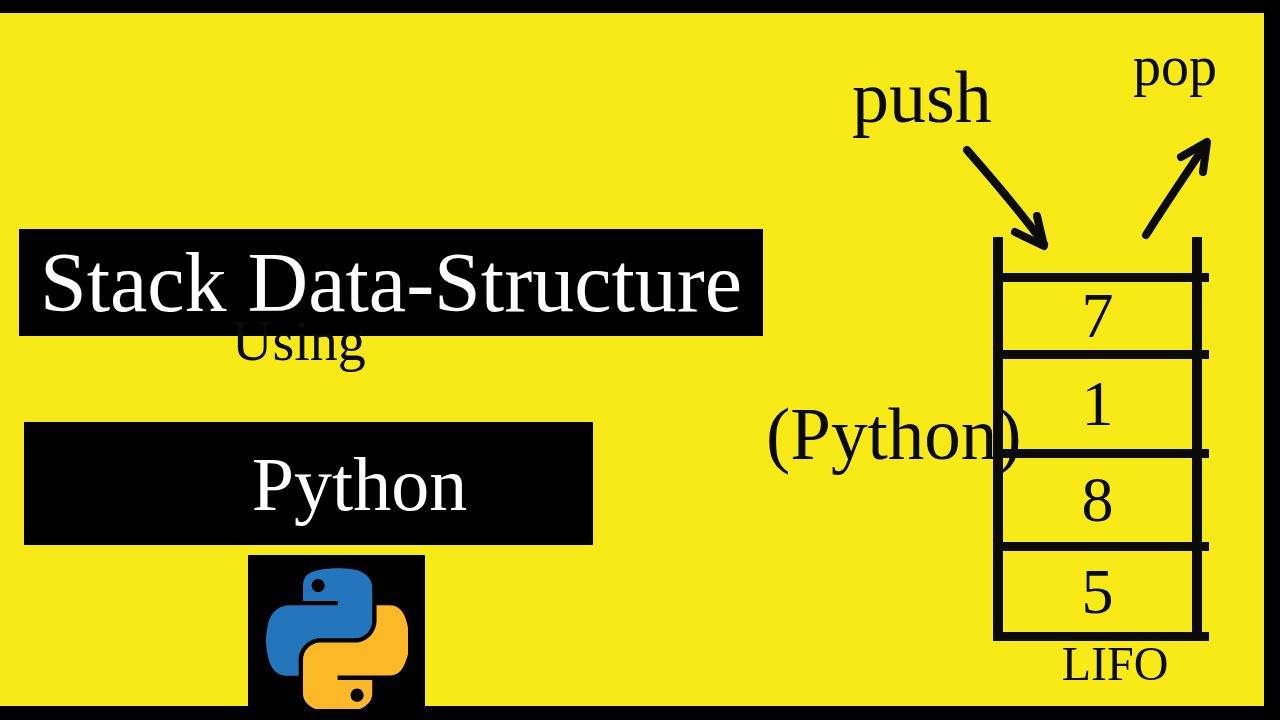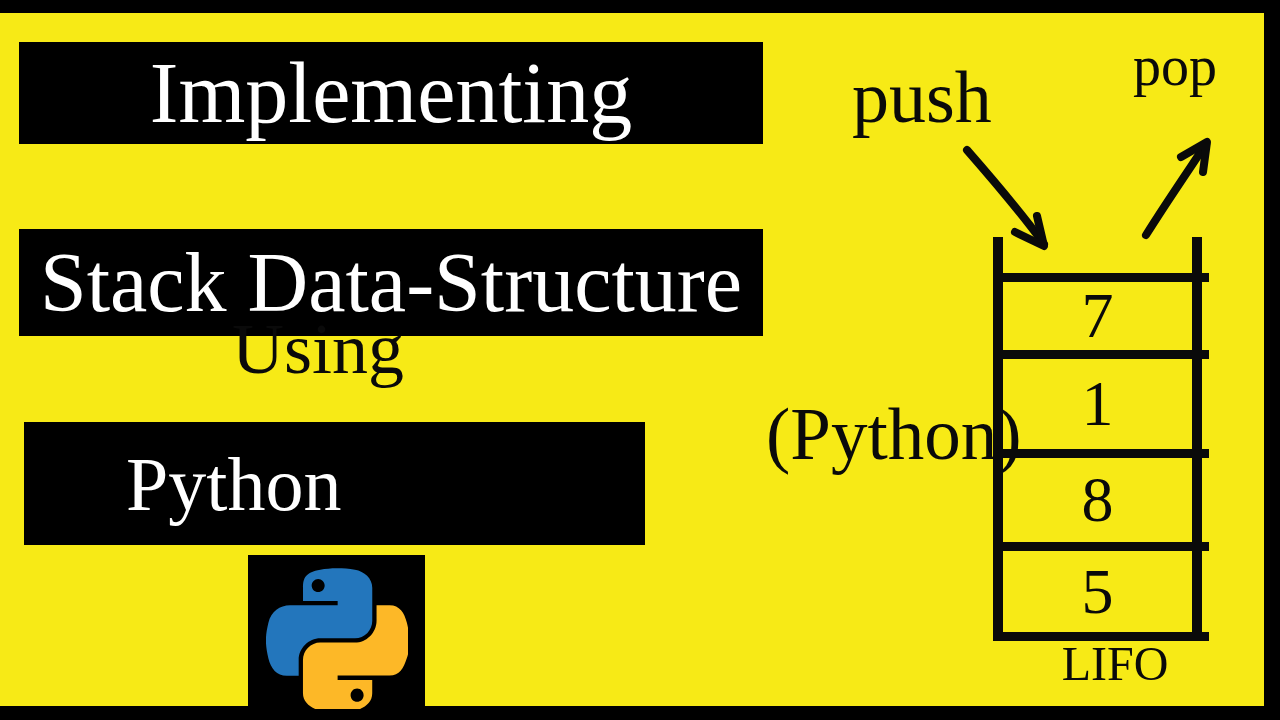--- a/index.html
+++ b/index.html
@@ -14,24 +14,24 @@
   .bar.bottom{left:0;top:706px;width:1280px;height:14px;}
   .bar.right{left:1264px;top:0;width:16px;height:720px;}
 
   .tbox{
     position:absolute;background:var(--box,#000);
     display:flex;align-items:center;justify-content:center;
     color:var(--box-text,#fff);line-height:1;
   }
   .tbox.b1{left:19px;top:42px;width:744px;height:102px;font-size:86px;}
   .tbox.b2{left:19px;top:189px;width:744px;height:107px;font-size:84px;margin-top:40px;}
-  .tbox.b3{left:24px;top:422px;width:621px;height:123px;justify-content:flex-start;padding-left:102px;box-sizing:border-box;font-size:76px;}
+  .tbox.b3{left:24px;top:422px;width:569px;height:123px;justify-content:center;padding-left:102px;box-sizing:border-box;font-size:76px;}
 
   .using{
-    position:absolute;left:232px;top:312px;font-size:72px;line-height:1.05;
+    position:absolute;left:232px;top:312px;font-size:56px;line-height:1.05;
     color:var(--ink,#0a0a0a);
   }
 
   .logo-box{
     position:absolute;left:248px;top:555px;width:177px;height:165px;
     background:var(--box,#000);display:flex;align-items:center;justify-content:center;
   }
 
   .lbl{position:absolute;color:var(--ink,#0a0a0a);line-height:1;}
   .lbl.push{left:852px;top:60px;font-size:74px;}
@@ -63,23 +63,20 @@
 </style>
 </head>
 <body>
 
 <div class="stage">
 
   <div class="bar top"></div>
   <div class="bar bottom"></div>
   <div class="bar right"></div>
 
-  <div class="tbox b1">
-    <span>Implementing</span>
-  </div>
   <div class="tbox b2">
     <span>Stack Data-Structure</span>
   </div>
   <div class="using">Using</div>
   <div class="tbox b3">
     <span>Python</span>
   </div>
 
   <div class="logo-box">
     <svg width="142" height="142" viewBox="0 0 110 110" aria-hidden="true">

